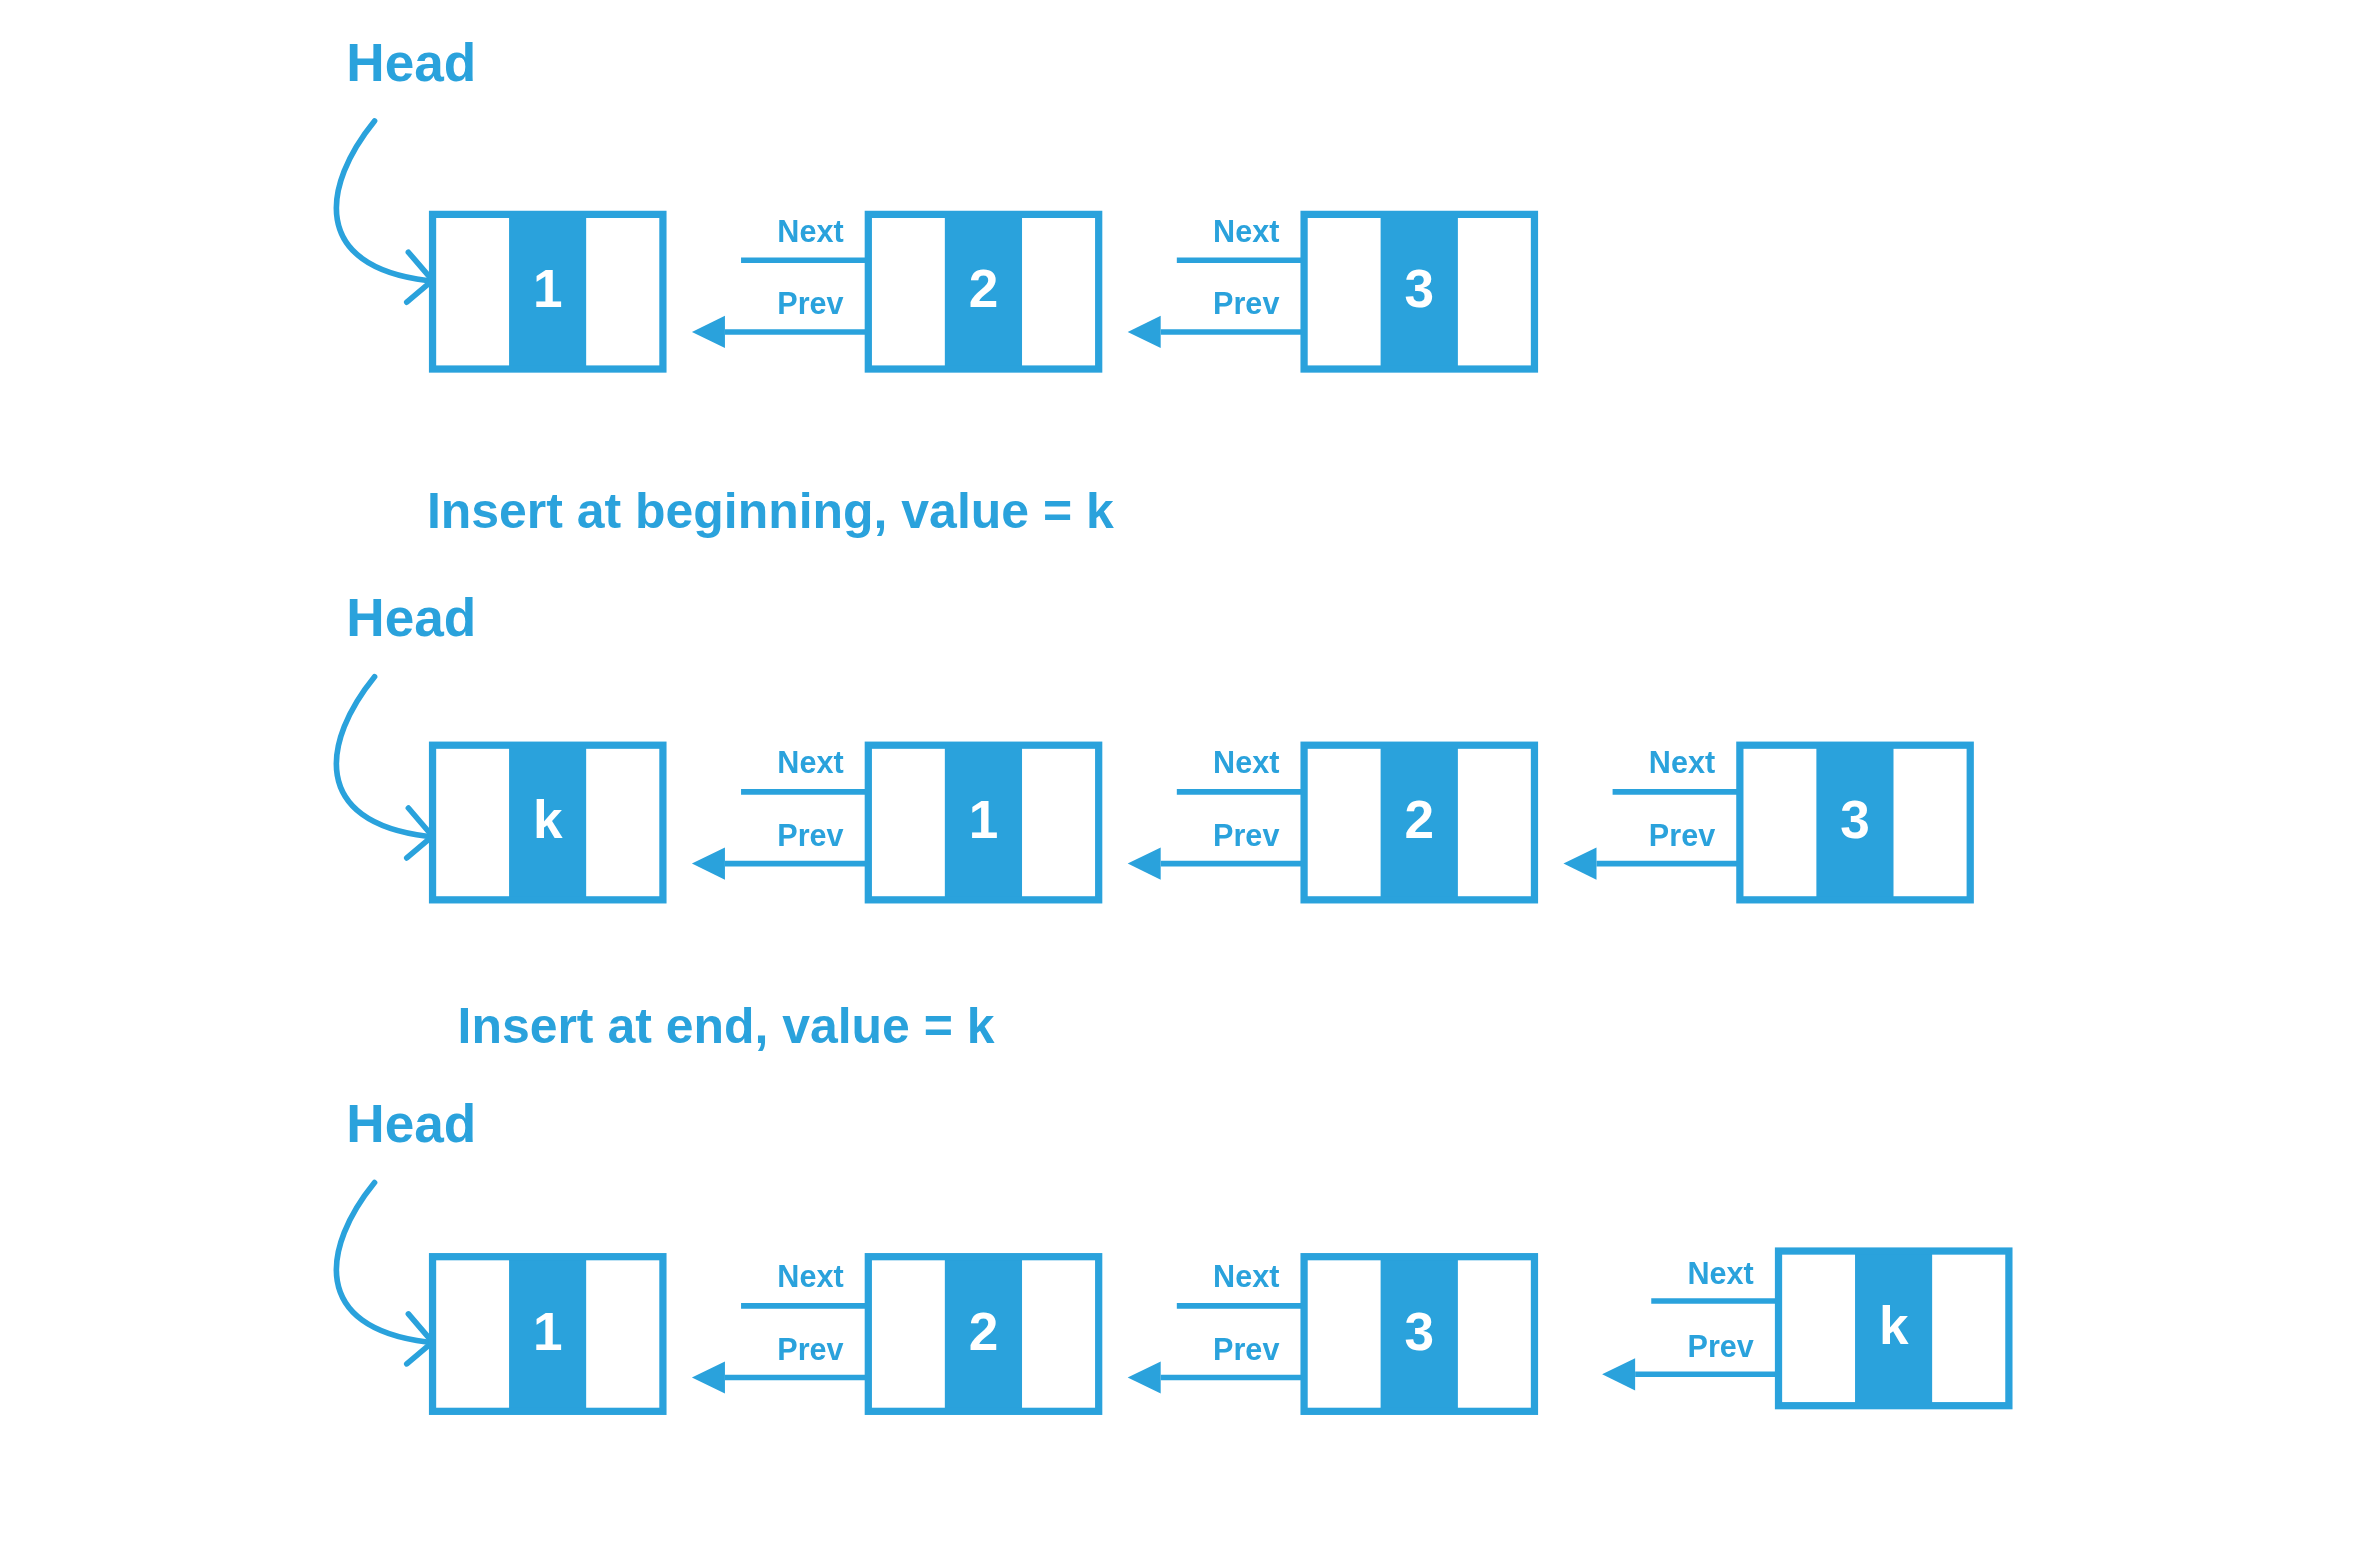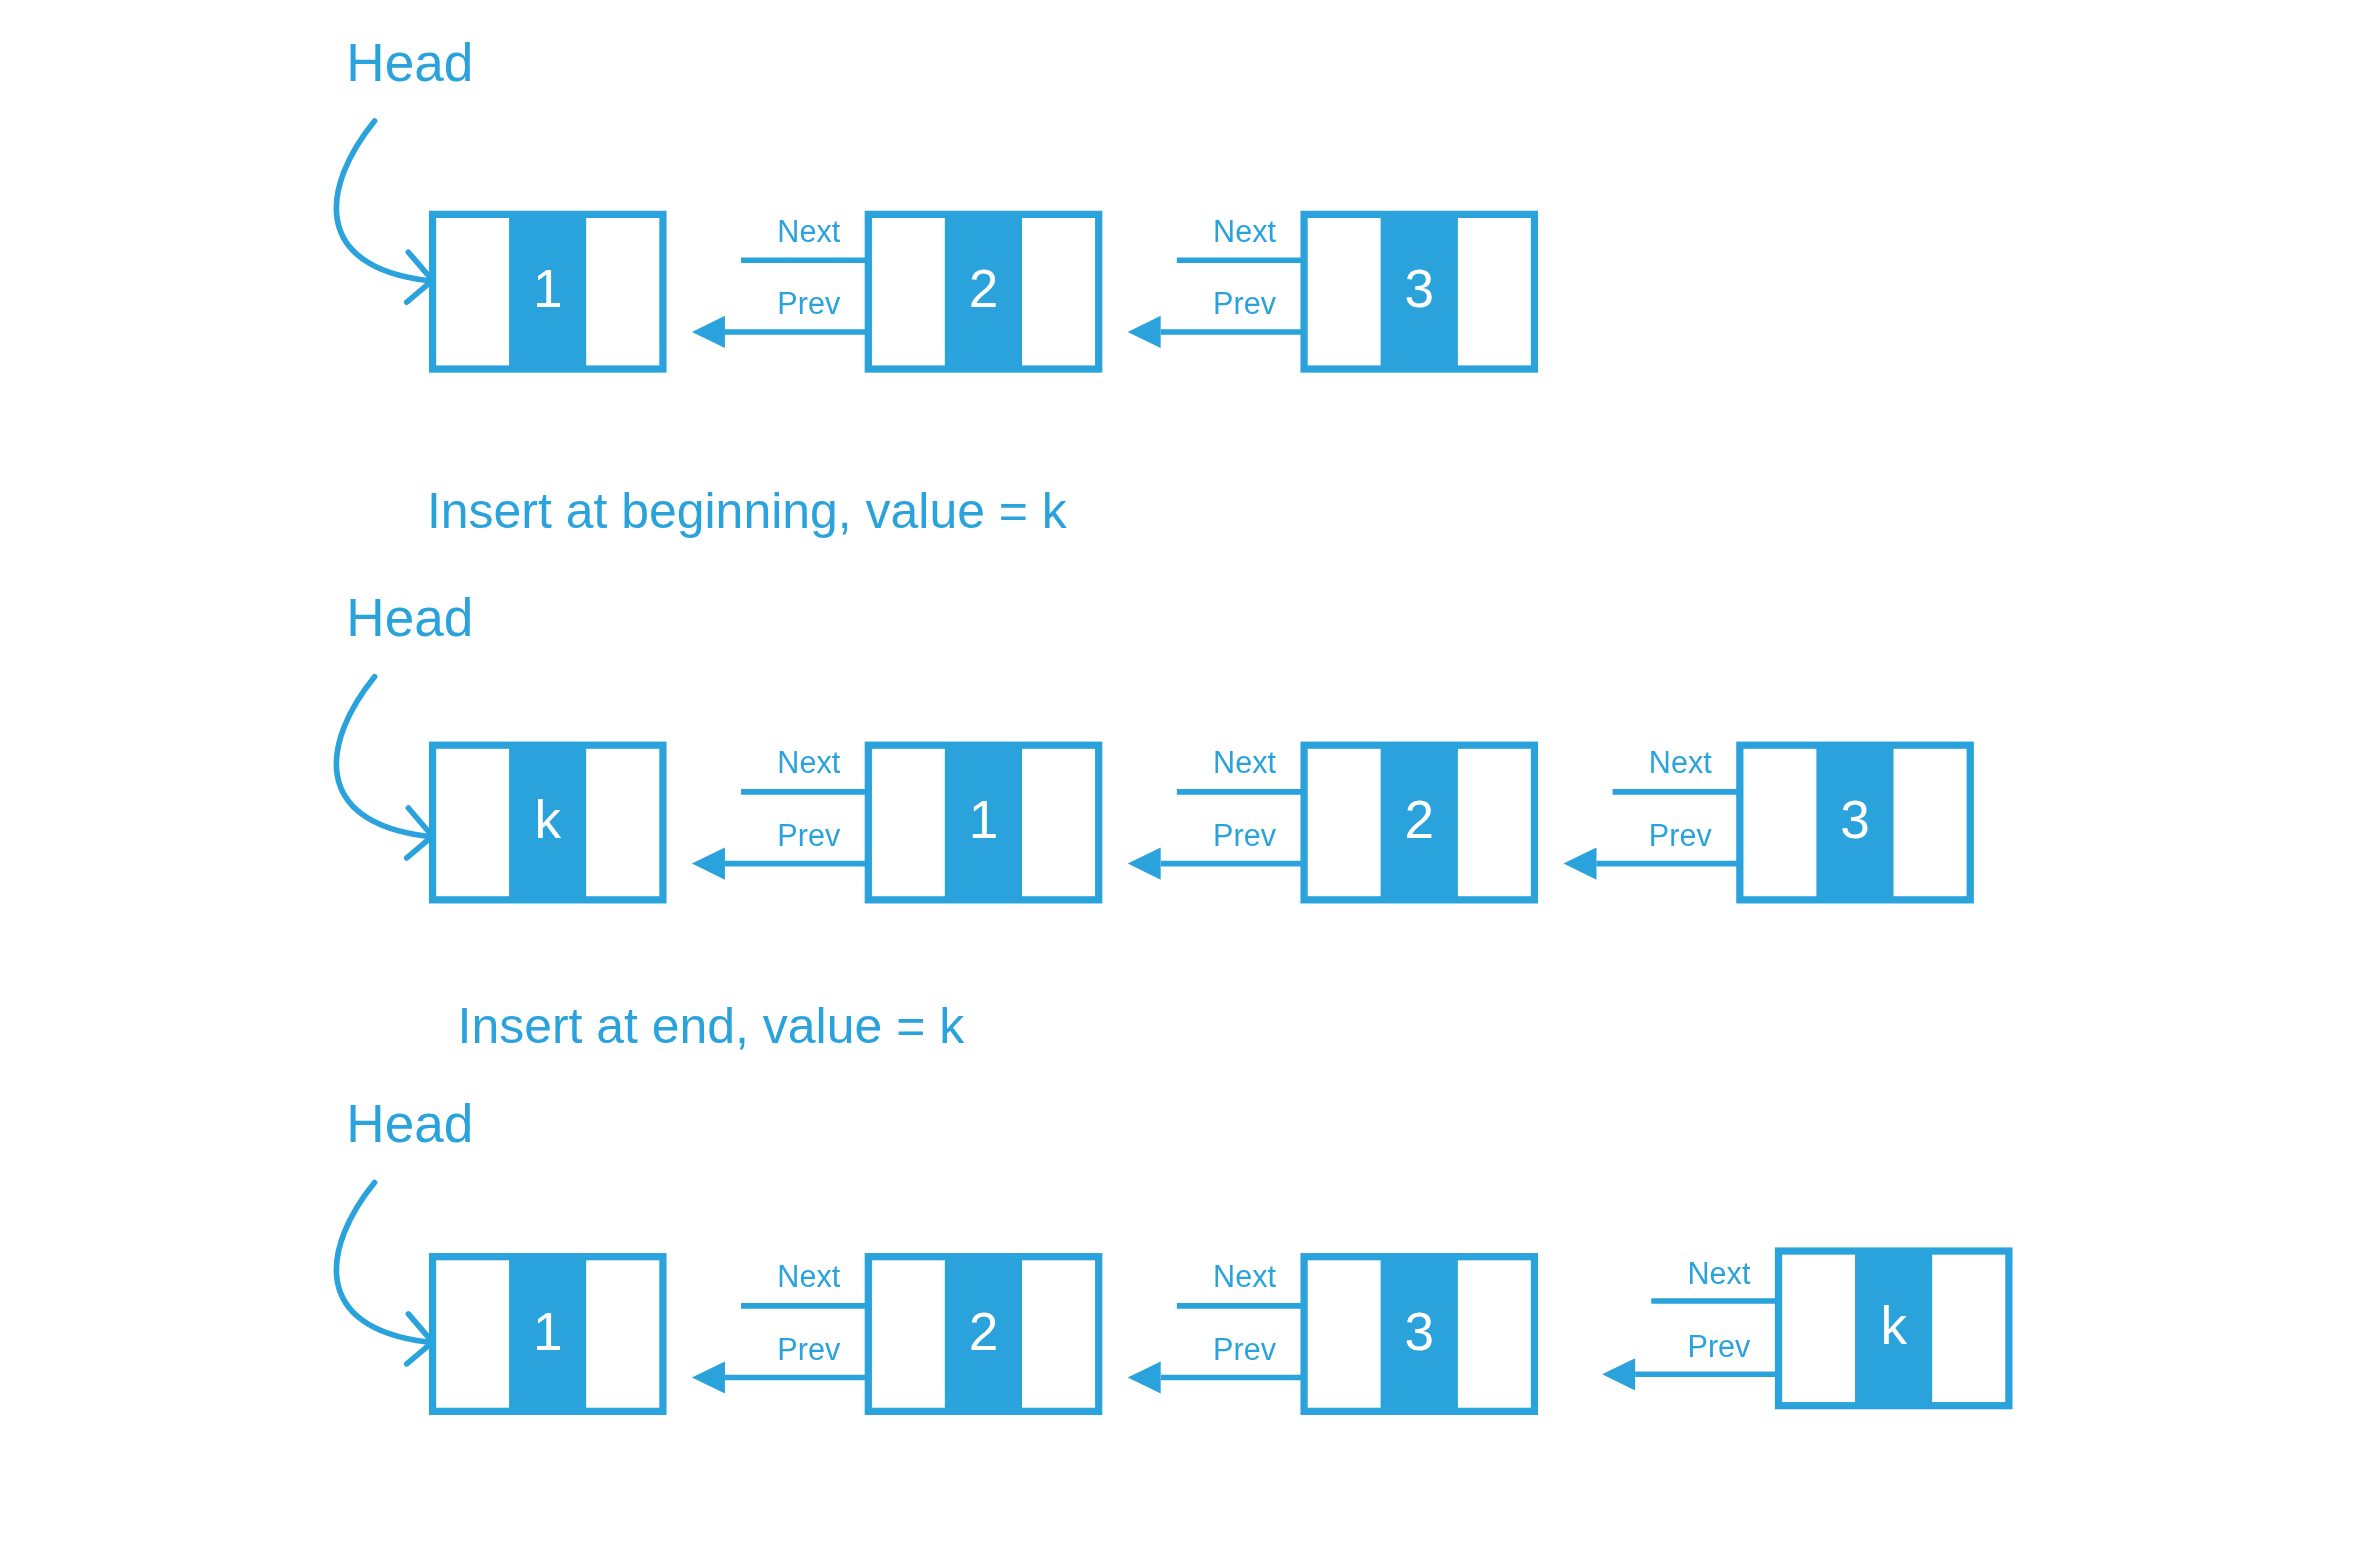--- a/index.html
+++ b/index.html
@@ -12,20 +12,21 @@
     height: 1550px;
     position: relative;
     font-family: "Liberation Sans", sans-serif;
     overflow: hidden;
   }
   #diagram-root {
     position: absolute;
     left: 0; top: 0;
     width: 2377px;
     height: 1550px;
+    font-weight: bold;
   }
   svg.diagram-svg {
     position: absolute;
     left: 0; top: 0;
     width: 2377px;
     height: 1550px;
     display: block;
   }
   .head-label {
     font-size: 66px;

